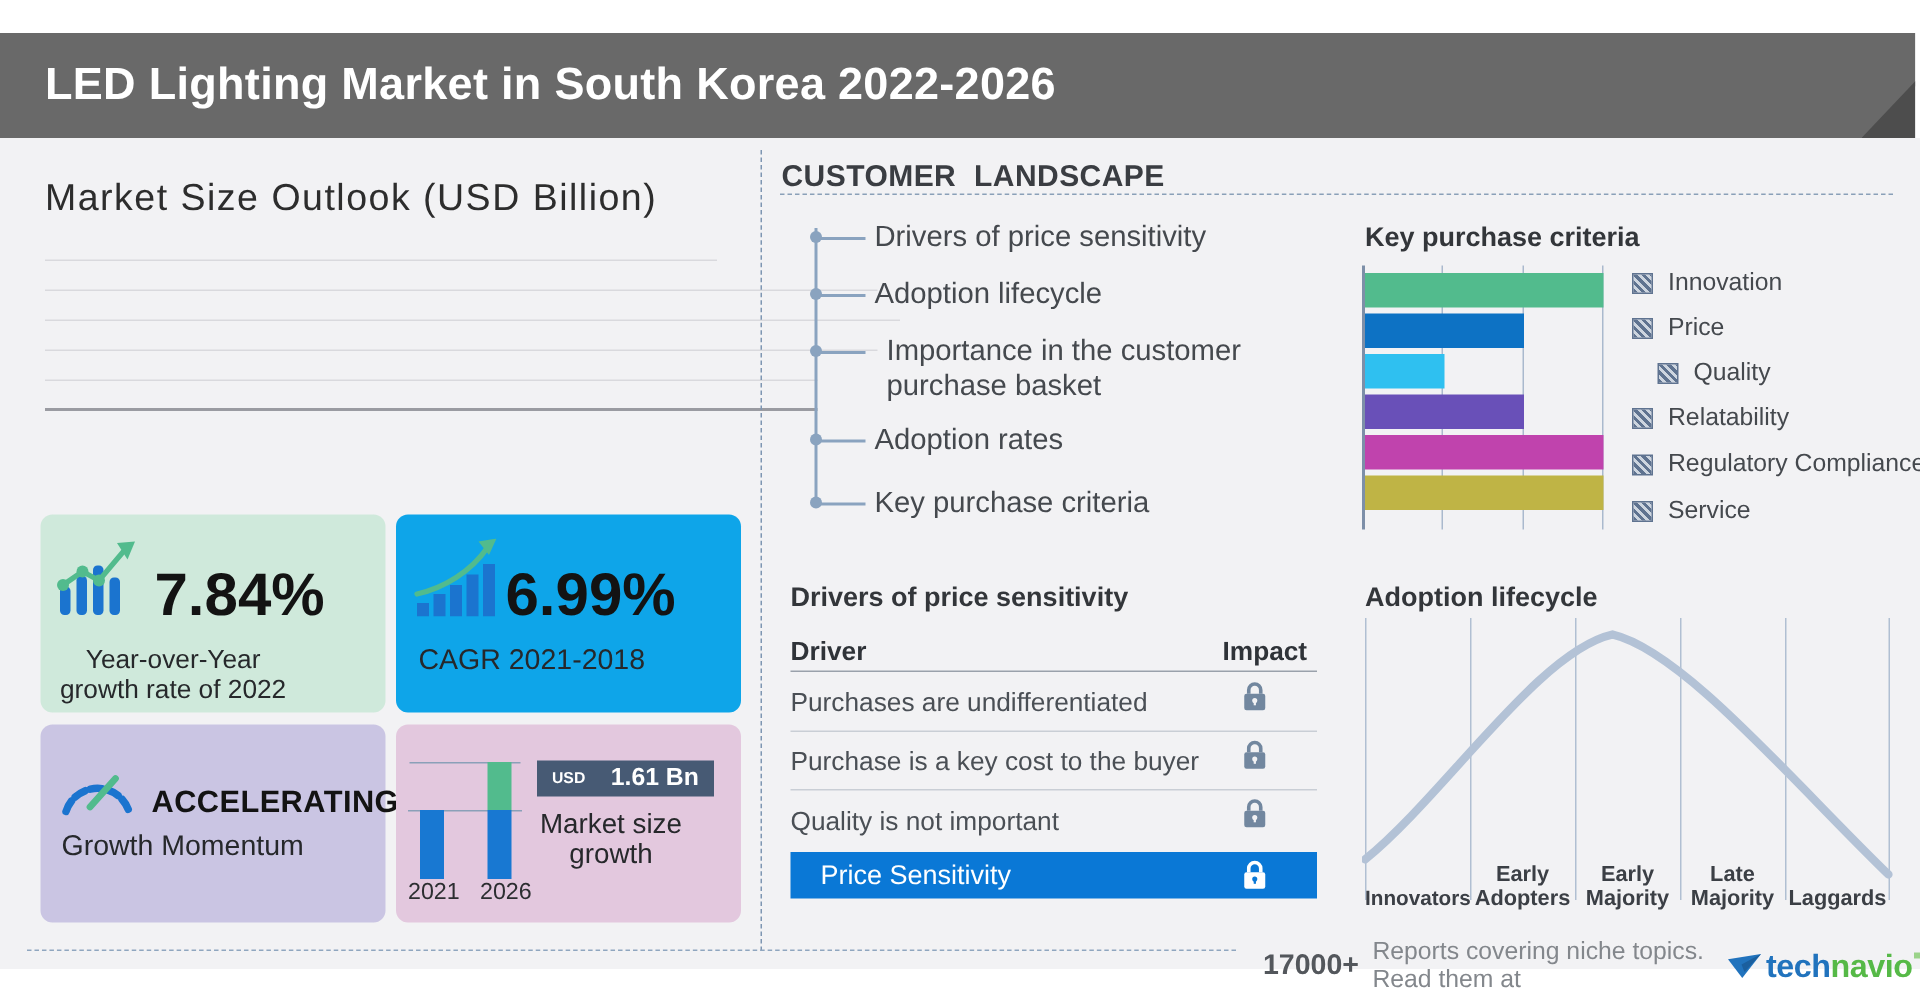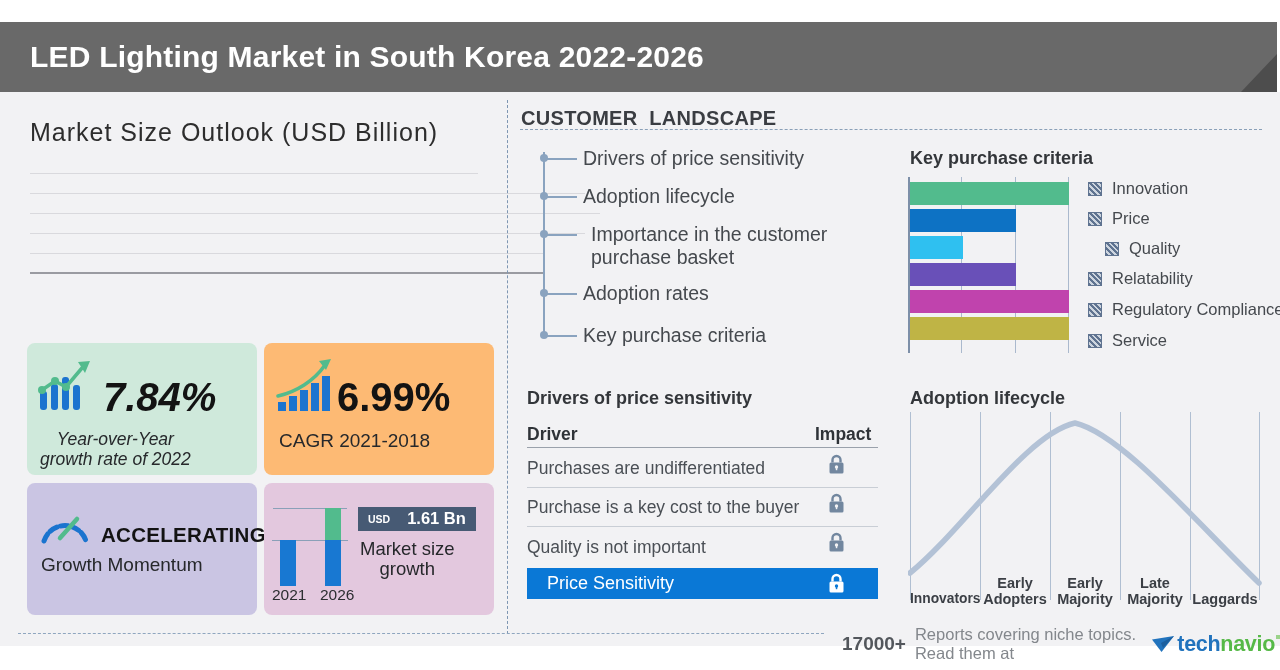--- a/index.html
+++ b/index.html
@@ -92,40 +92,40 @@
   <div class="content"></div>
 
   <div class="outlook-title">Market Size Outlook (USD Billion)</div>
   <div class="gridline" style="left:30px;top:173px;width:448px;"></div>
   <div class="gridline" style="left:30px;top:193px;width:555px;"></div>
   <div class="gridline" style="left:30px;top:213px;width:570px;"></div>
   <div class="gridline" style="left:30px;top:233px;width:555px;"></div>
   <div class="gridline" style="left:30px;top:253px;width:515px;"></div>
   <div class="gridline axis" style="left:30px;top:272px;width:515px;"></div>
 
-  <div class="card" style="left:27px;top:343px;background:#cfe9db;font-style:italic;">
+  <div class="card" style="left:27px;top:343px;background:#cfe9db;">
     <svg style="position:absolute;left:10px;top:16px;" width="60" height="54" viewBox="0 0 60 54">
       <rect x="3" y="32" width="7" height="19" rx="3" fill="#1b74cf"></rect>
       <rect x="14" y="25" width="7" height="26" rx="3" fill="#1b74cf"></rect>
       <rect x="25" y="18" width="7" height="33" rx="3" fill="#1b74cf"></rect>
       <rect x="36" y="26" width="7" height="25" rx="3" fill="#1b74cf"></rect>
       <path d="M5 31 L18 22 L29 28 L45 9" fill="none" stroke="#52bb8d" stroke-width="3.5" stroke-linecap="round"></path>
       <circle cx="5" cy="31" r="4" fill="#52bb8d"></circle>
       <circle cx="18" cy="22" r="4" fill="#52bb8d"></circle>
       <circle cx="29" cy="28" r="4" fill="#52bb8d"></circle>
       <polygon points="41,3 53,2 48,14" fill="#52bb8d"></polygon>
     </svg>
     <div class="card-big" style="left:76px;top:32px;">7.84%</div>
     <div class="card-sub" style="left:13px;top:86px;">
       <span>Year-over-Year</span><br>
       <span>growth rate of 2022</span>
     </div>
   </div>
 
-  <div class="card" style="left:264px;top:343px;background:#fdba74;">
+  <div class="card" style="left:264px;top:343px;background:#0ea5e9;">
     <svg style="position:absolute;left:12px;top:16px;" width="60" height="52" viewBox="0 0 60 52">
       <rect x="2" y="43" width="8" height="9" fill="#1b74cf"></rect>
       <rect x="13" y="37" width="8" height="15" fill="#1b74cf"></rect>
       <rect x="24" y="31" width="8" height="21" fill="#1b74cf"></rect>
       <rect x="35" y="24" width="8" height="28" fill="#1b74cf"></rect>
       <rect x="46" y="17" width="8" height="35" fill="#1b74cf"></rect>
       <path d="M2 37 C20 33 38 22 49 6" fill="none" stroke="#52bb8d" stroke-width="3.5" stroke-linecap="round"></path>
       <polygon points="43,2 55,0 50,11" fill="#52bb8d"></polygon>
     </svg>
     <div class="card-big" style="left:73px;top:32px;">6.99%</div>

